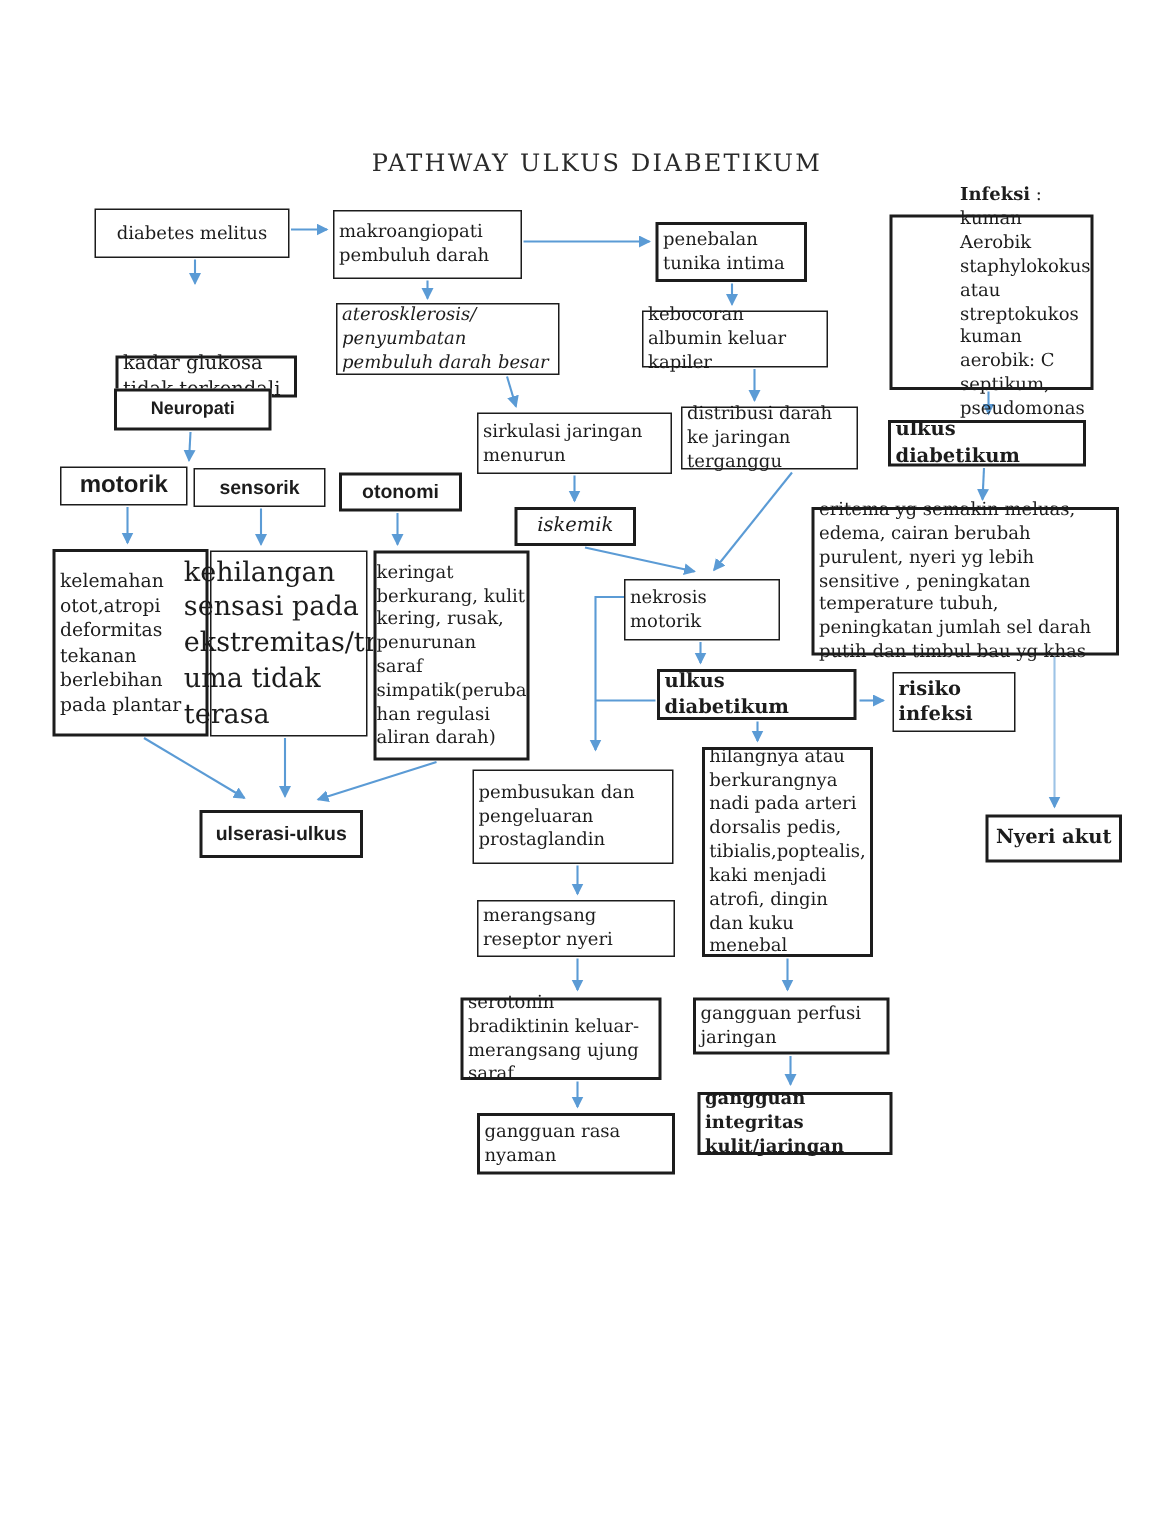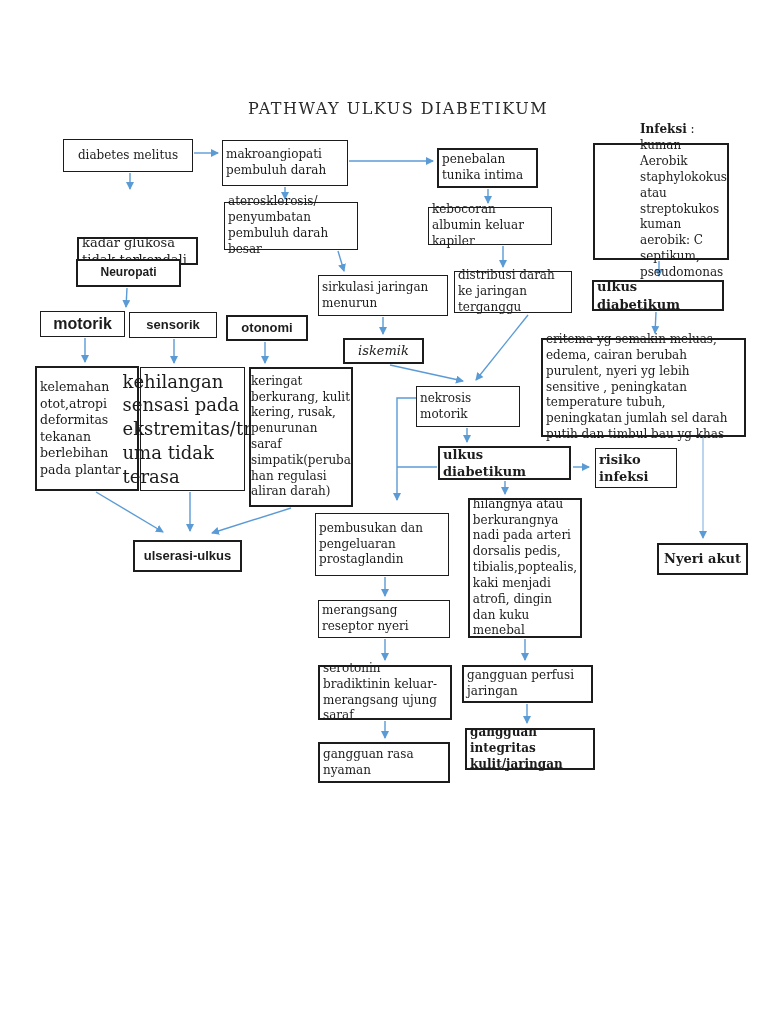--- a/index.html
+++ b/index.html
@@ -99,21 +99,21 @@
       </div>
       <div class="node" style="left: 437px; top: 148px; width: 101px; height: 40px; border-width: 2px;">
         <span>penebalan tunika intima</span>
       </div>
       <div class="node" style="left: 593px; top: 143px; width: 136px; height: 117px; border-width: 2px; padding-left: 48px;">
         <span><b>Infeksi</b> : kuman Aerobik staphylokokus atau streptokukos kuman aerobik: C septikum, pseudomonas</span>
       </div>
       <div class="node" style="left: 77px; top: 193px; width: 121px; height: 28px; border-width: 2px; font-size: 13px; margin-top: 44px;">
         <span>kadar glukosa tidak terkendali</span>
       </div>
-      <div class="node" style="left: 224px; top: 202px; width: 134px; height: 48px; border-width: 1px;">
+      <div class="node" style="left: 224px; top: 202px; width: 149px; height: 48px; border-width: 1px; font-style: italic;">
         <span>aterosklerosis/ penyumbatan pembuluh darah besar</span>
       </div>
       <div class="node" style="left: 428px; top: 207px; width: 124px; height: 38px; border-width: 1px;">
         <span>kebocoran albumin keluar kapiler</span>
       </div>
       <div class="node bold sans" style="left: 76px; top: 259px; width: 105px; height: 28px; border-width: 2px;">
         <span>Neuropati</span>
       </div>
       <div class="node" style="left: 318px; top: 275px; width: 130px; height: 41px; border-width: 1px;">
         <span>sirkulasi jaringan menurun</span>
@@ -165,21 +165,21 @@
       </div>
       <div class="node" style="left: 468px; top: 498px; width: 114px; height: 140px; border-width: 2px;">
         <span>hilangnya atau berkurangnya nadi pada arteri dorsalis pedis, tibialis,poptealis, kaki menjadi atrofi, dingin dan kuku menebal</span>
       </div>
       <div class="node bold" style="left: 657px; top: 543px; width: 91px; height: 32px; border-width: 2px; font-size: 13px;">
         <span>Nyeri akut</span>
       </div>
       <div class="node" style="left: 318px; top: 600px; width: 132px; height: 38px; border-width: 1.5px;">
         <span>merangsang reseptor nyeri</span>
       </div>
-      <div class="node" style="left: 318px; top: 665px; width: 134px; height: 55px; border-width: 2px;">
+      <div class="node" style="left: 307px; top: 665px; width: 134px; height: 55px; border-width: 2px;">
         <span>serotonin bradiktinin keluar-merangsang ujung saraf</span>
       </div>
       <div class="node" style="left: 318px; top: 742px; width: 132px; height: 41px; border-width: 2px;">
         <span>gangguan rasa nyaman</span>
       </div>
       <div class="node" style="left: 462px; top: 665px; width: 131px; height: 38px; border-width: 2px;">
         <span>gangguan perfusi jaringan</span>
       </div>
       <div class="node bold" style="left: 465px; top: 728px; width: 130px; height: 42px; border-width: 2.5px;">
         <span>gangguan integritas kulit/jaringan</span>

